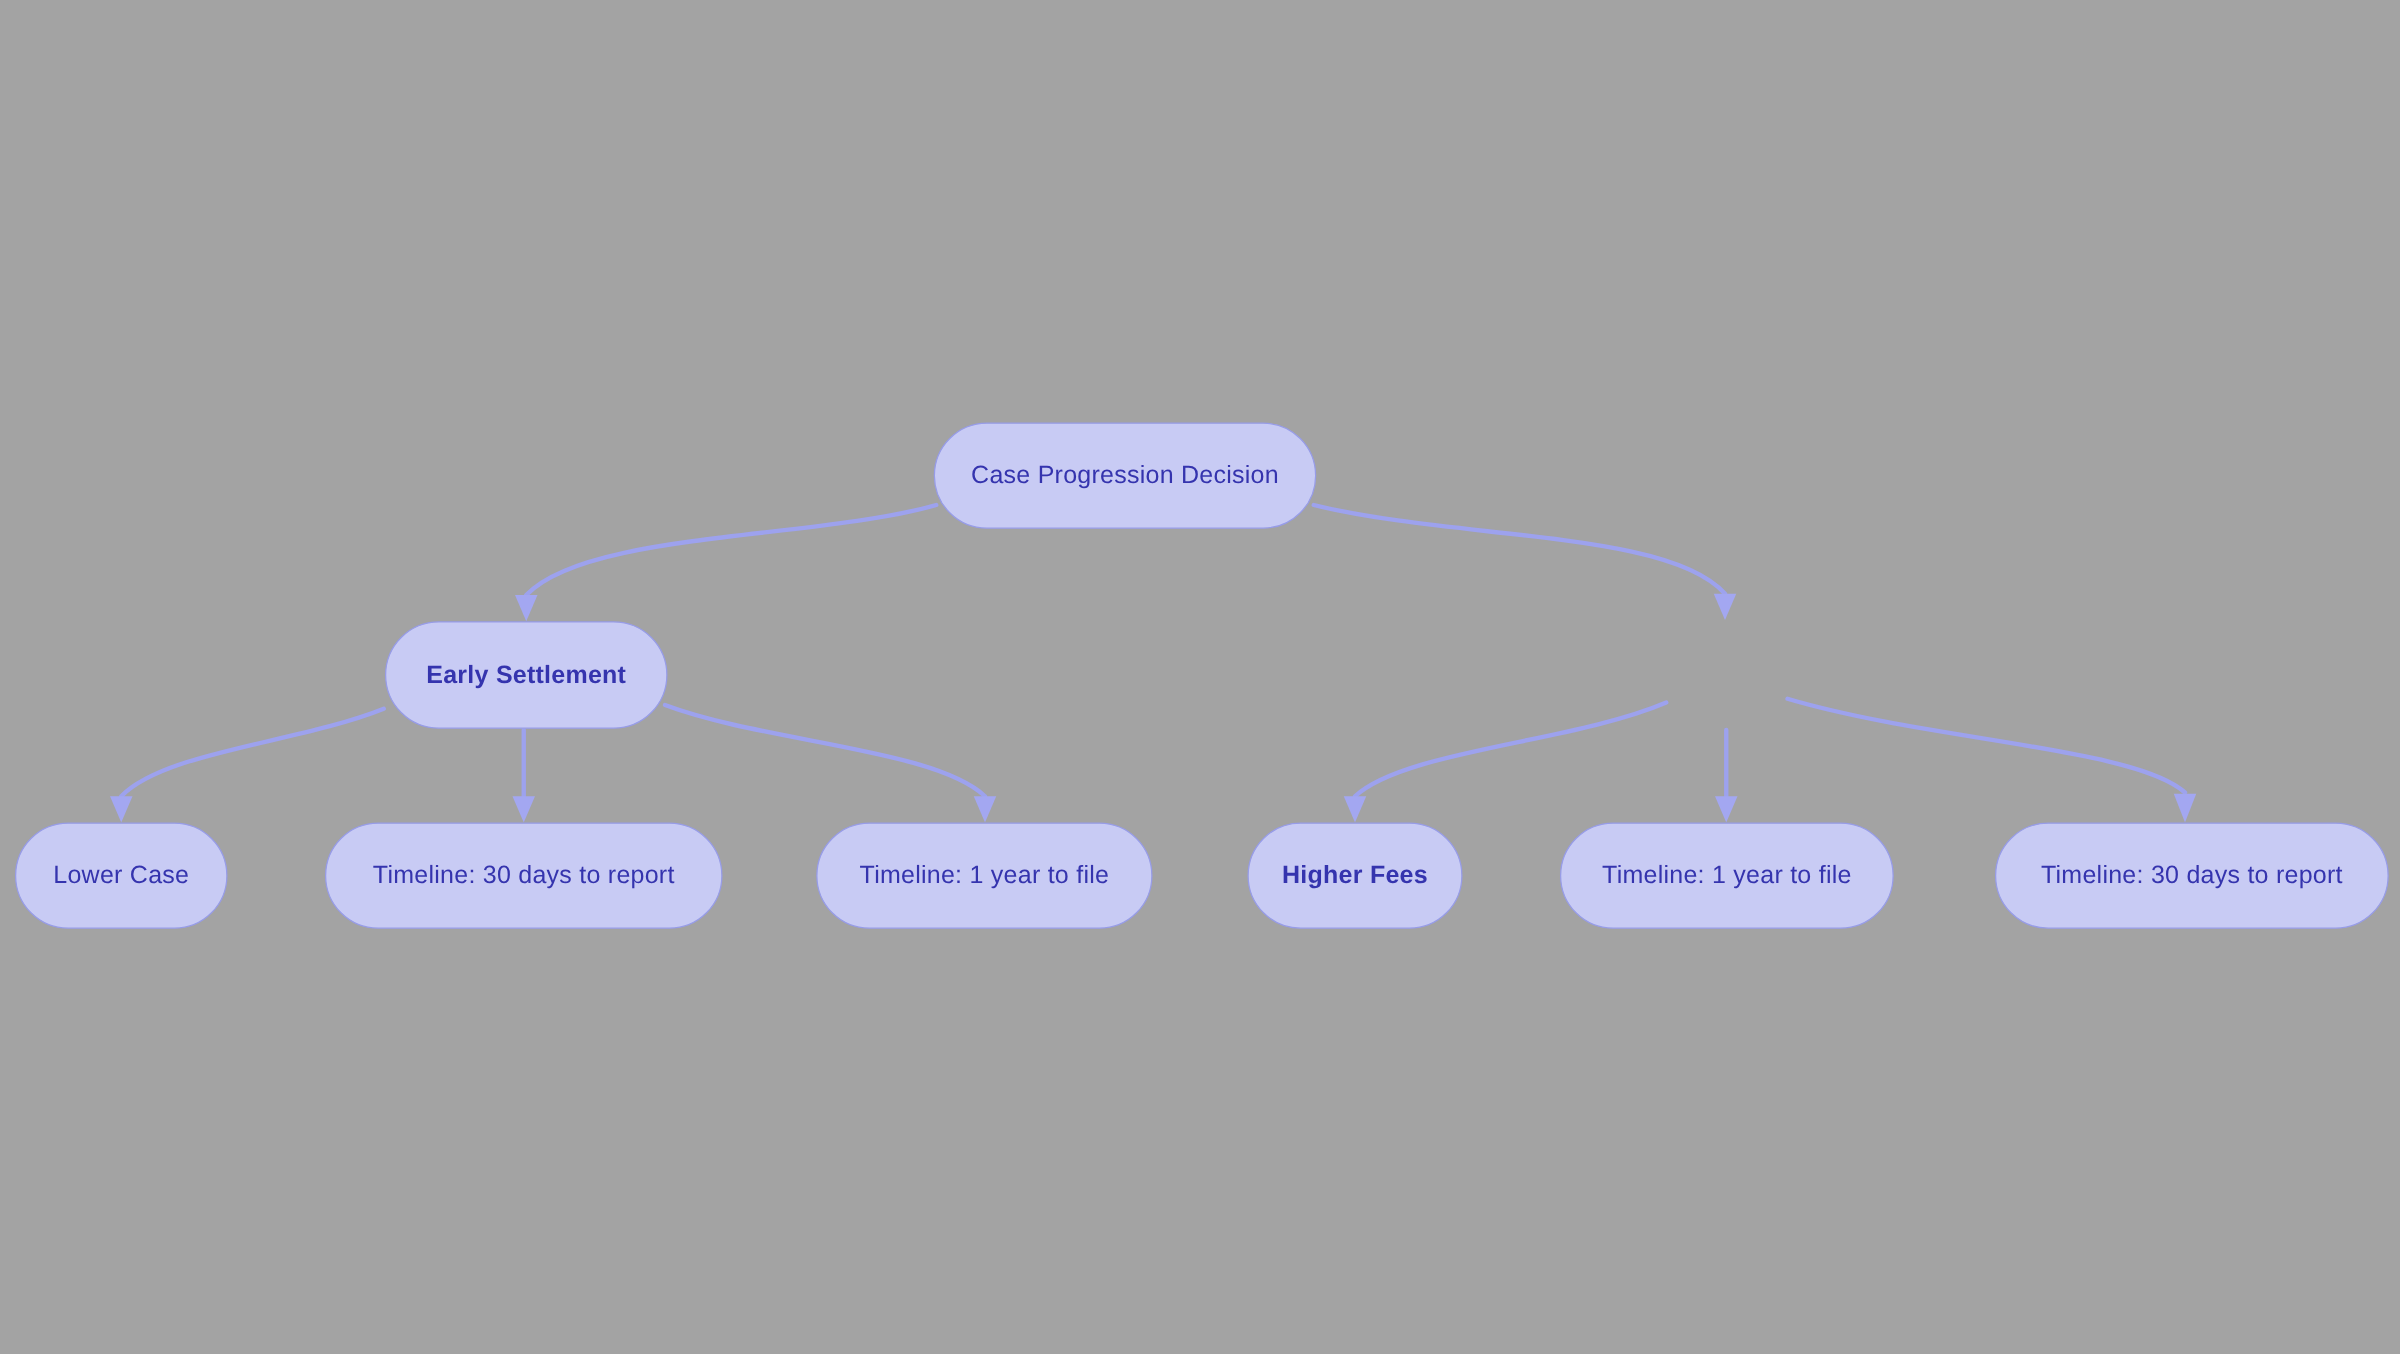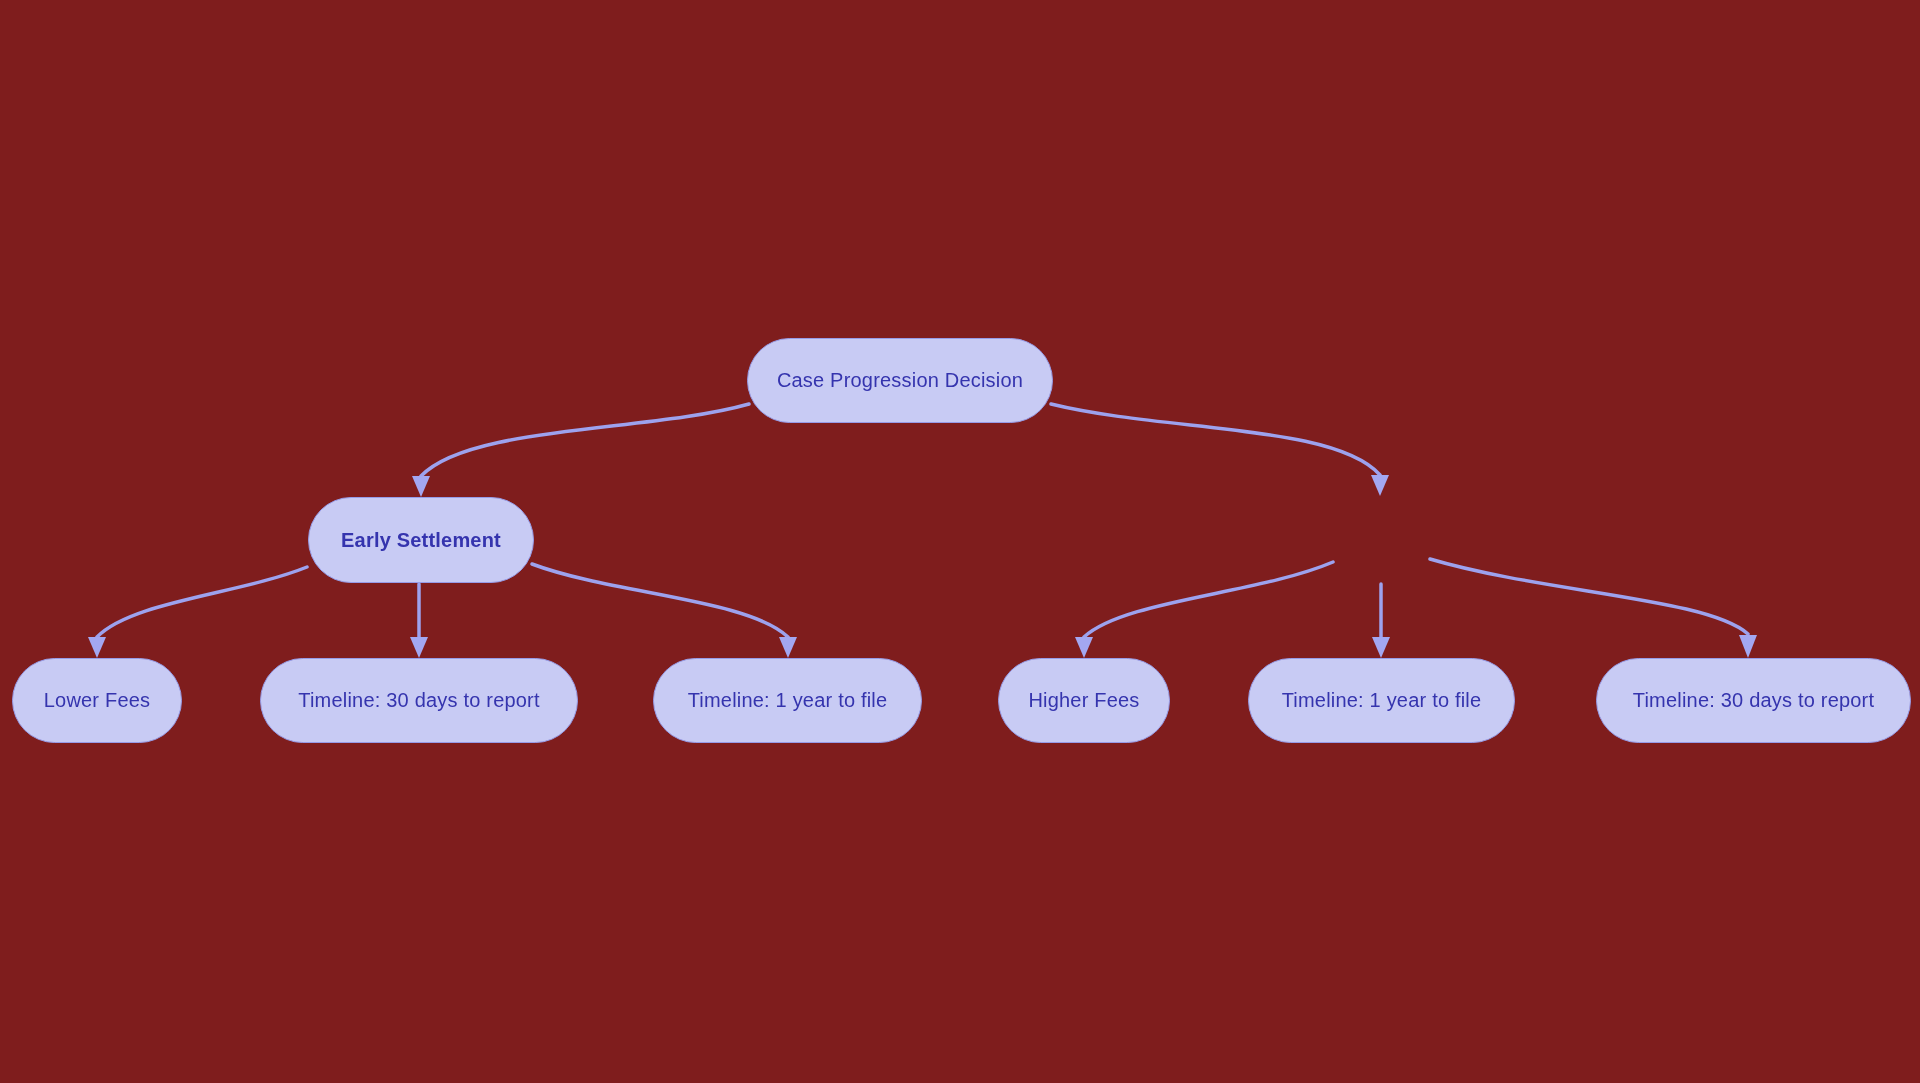--- a/index.html
+++ b/index.html
@@ -4,21 +4,21 @@
 <style>
   html, body {
     margin: 0;
     padding: 0;
     background: #ffffff;
   }
   .canvas {
     position: relative;
     width: 1920px;
     height: 1083px;
-    background: #7f1d1d;
+    background: #a3a3a3;
     overflow: hidden;
     font-family: "Liberation Sans", sans-serif;
   }
   .edges-layer {
     position: absolute;
     left: 0;
     top: 0;
     width: 1920px;
     height: 1083px;
     pointer-events: none;
@@ -90,32 +90,32 @@
   <div class="node" style="left:747px; top:338px; width:306px; height:85px;">
     <span class="label">Case Progression Decision</span>
   </div>
 
   <div class="node" style="left:308px; top:497px; width:226px; height:86px;font-weight:bold;">
     <span class="label">Early Settlement</span>
   </div>
 
 
   <div class="node" style="left:12px; top:658px; width:170px; height:85px;">
-    <span class="label">Lower Fees</span>
+    <span class="label">Lower Case</span>
   </div>
 
   <div class="node" style="left:260px; top:658px; width:318px; height:85px;">
     <span class="label">Timeline: 30 days to report</span>
   </div>
 
   <div class="node" style="left:653px; top:658px; width:269px; height:85px;">
     <span class="label">Timeline: 1 year to file</span>
   </div>
 
-  <div class="node" style="left:998px; top:658px; width:172px; height:85px;">
+  <div class="node" style="left:998px; top:658px; width:172px; height:85px;font-weight:bold;">
     <span class="label">Higher Fees</span>
   </div>
 
   <div class="node" style="left:1248px; top:658px; width:267px; height:85px;">
     <span class="label">Timeline: 1 year to file</span>
   </div>
 
   <div class="node" style="left:1596px; top:658px; width:315px; height:85px;">
     <span class="label">Timeline: 30 days to report</span>
   </div>

